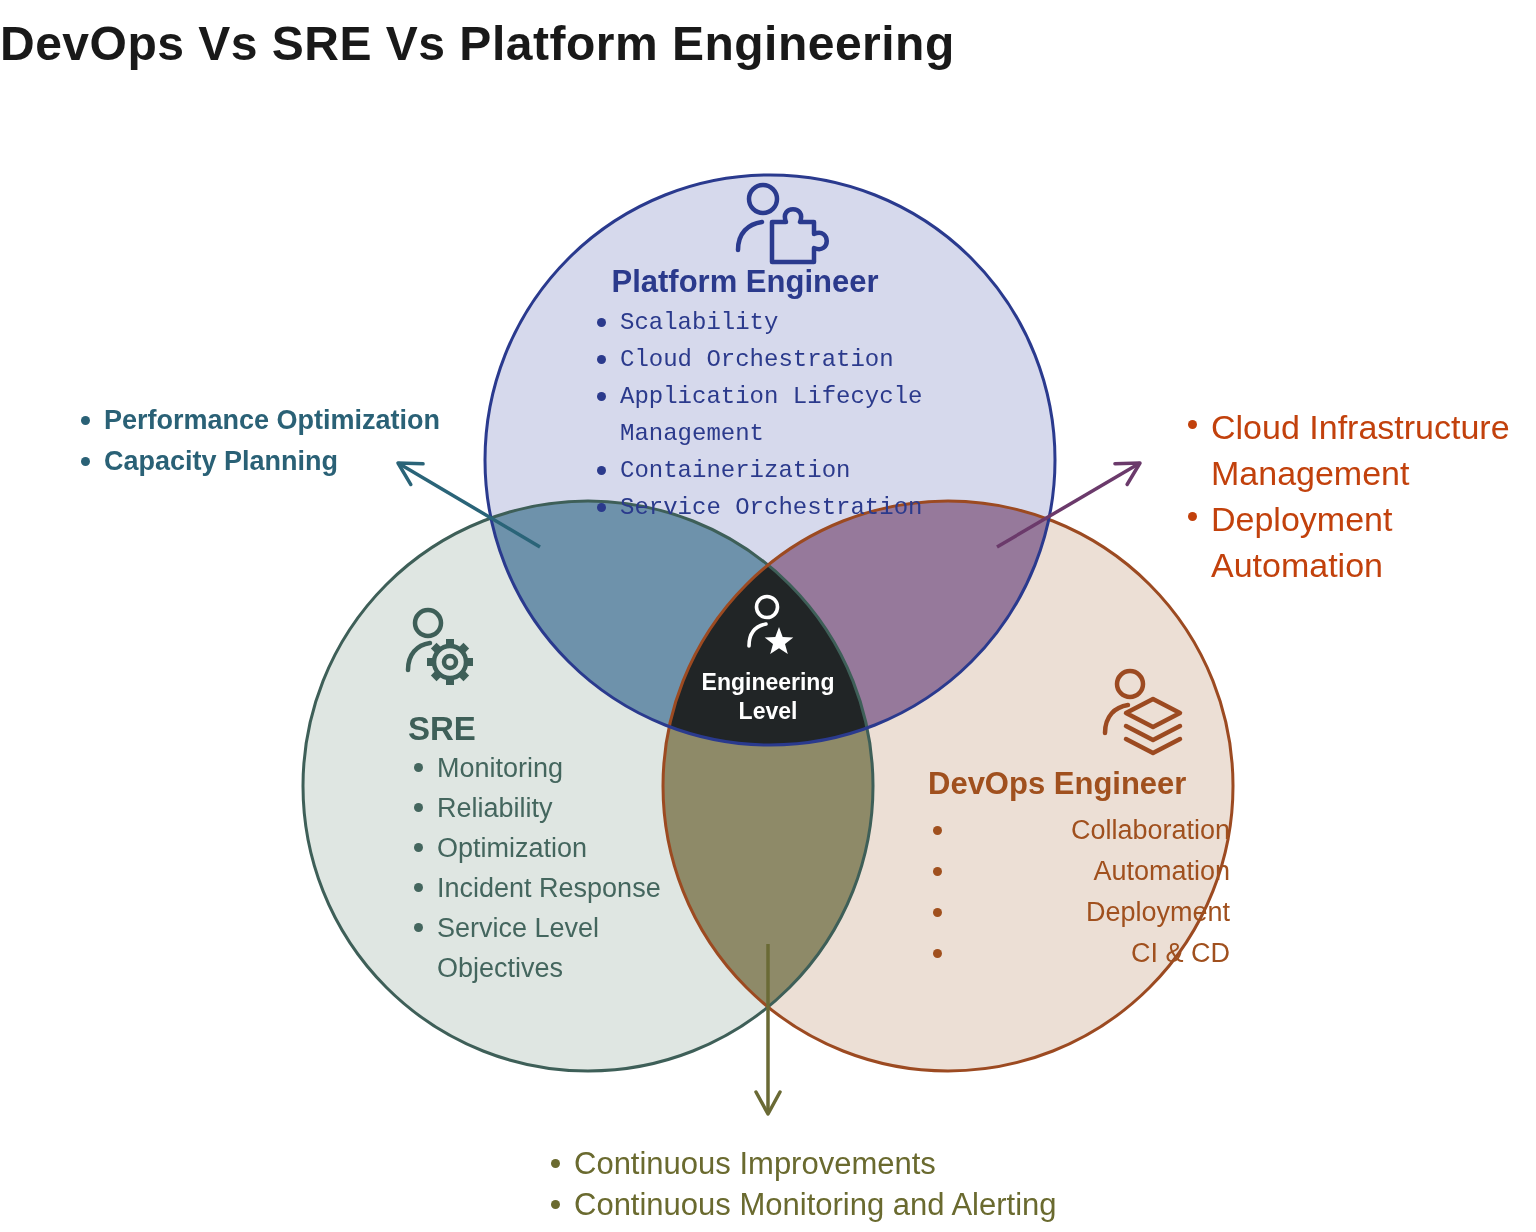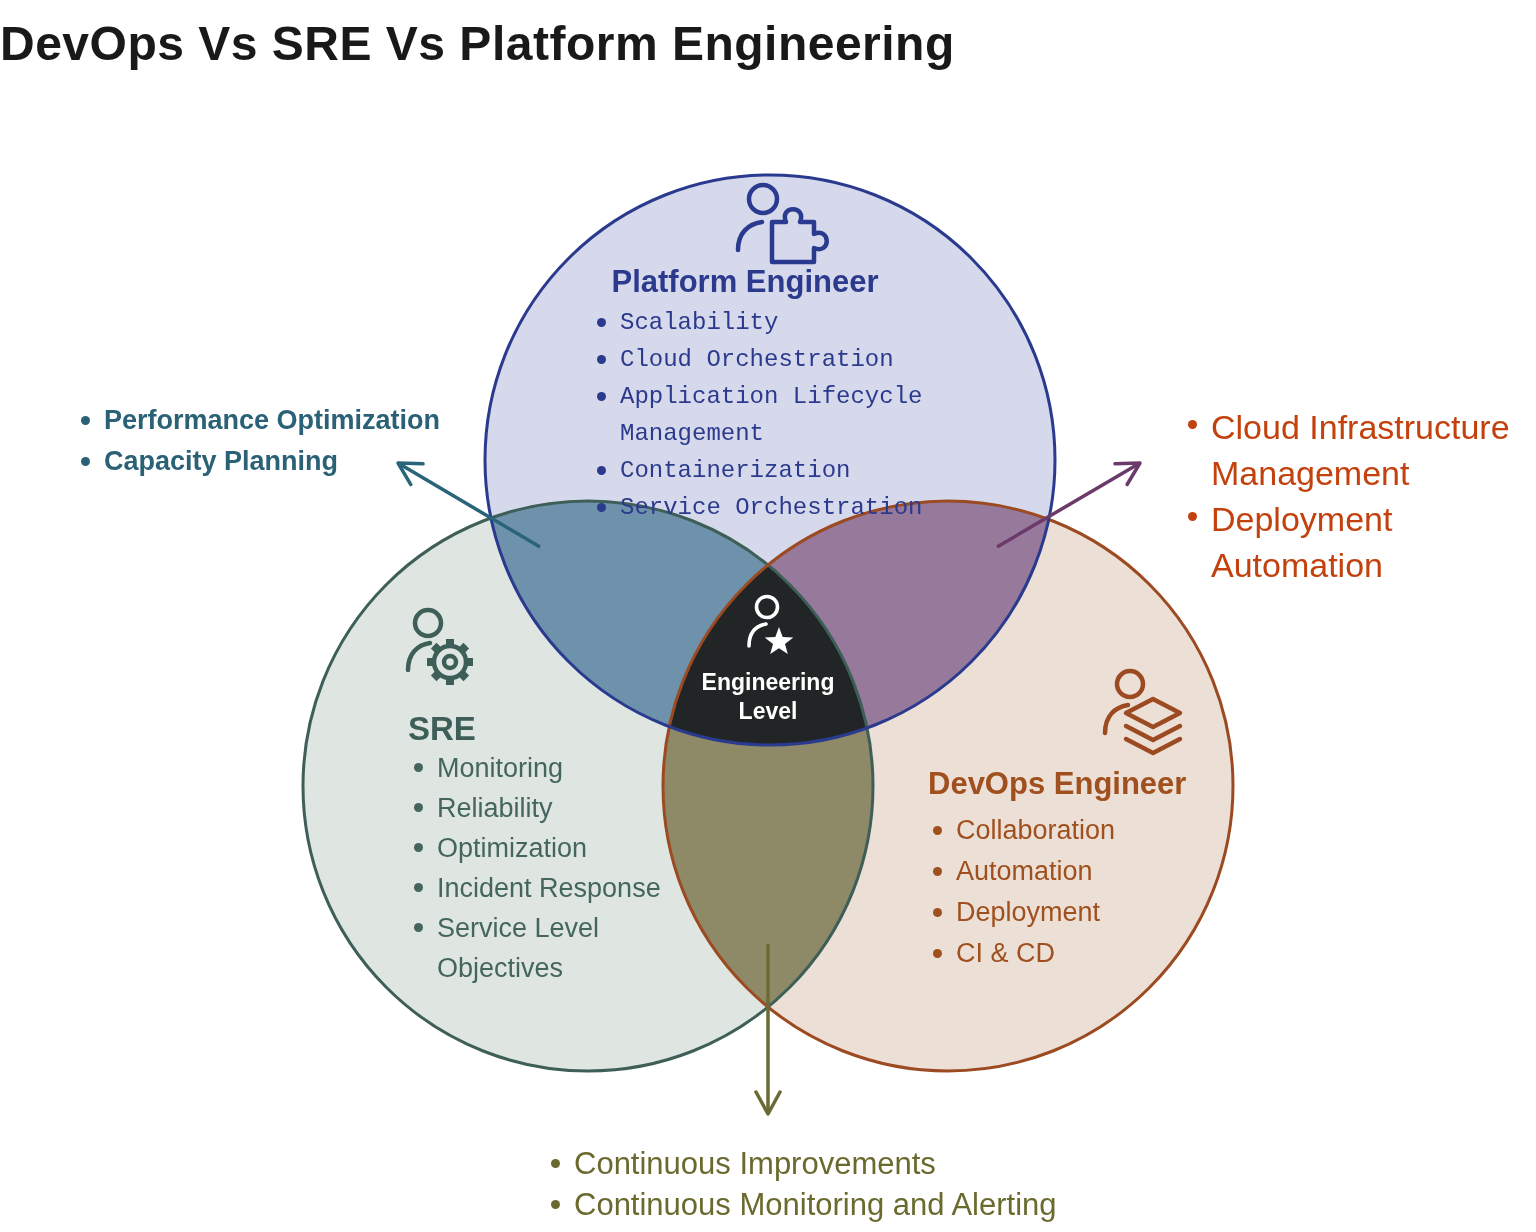--- a/index.html
+++ b/index.html
@@ -17,21 +17,21 @@
 
   ul.blist{list-style:none;margin:0;padding:0;position:absolute;}
   ul.blist li{position:relative;padding-left:26px;}
   ul.blist li::before{content:"";position:absolute;left:3px;width:9px;height:9px;border-radius:50%;
     background:currentColor;}
 
   .list-platform{left:594px;top:304px;width:470px;font-size:24px;line-height:37px;color:#2B3A8C;font-family:Liberation Mono, monospace;}
   .list-platform li::before{top:14px;}
   .list-sre{left:411px;top:748px;width:262px;font-size:27px;line-height:40px;color:#44665E;}
   .list-sre li::before{top:15px;}
-  .list-devops{left:930px;top:810px;width:300px;font-size:27px;line-height:41px;color:#A0501E;}
+  .list-devops{left:930px;top:810px;width:300px;font-size:27px;line-height:41px;color:#A0501E;text-align:right;}
   .list-devops li::before{top:16px;}
 
   .callout-left{left:78px;top:400px;width:380px;font-size:27px;line-height:41px;color:#2A6176;font-weight:bold;}
   .callout-left li::before{top:16px;}
   .callout-right{left:1185px;top:404px;width:340px;font-size:34px;line-height:46px;color:#c2410c;}
   .callout-right li::before{top:16px;}
   .callout-bottom{left:548px;top:1143px;width:520px;font-size:31px;line-height:41px;color:#6A6A2F;}
   .callout-bottom li::before{top:16px;}
 
   .center-label{position:absolute;left:668px;top:668px;width:200px;text-align:center;

